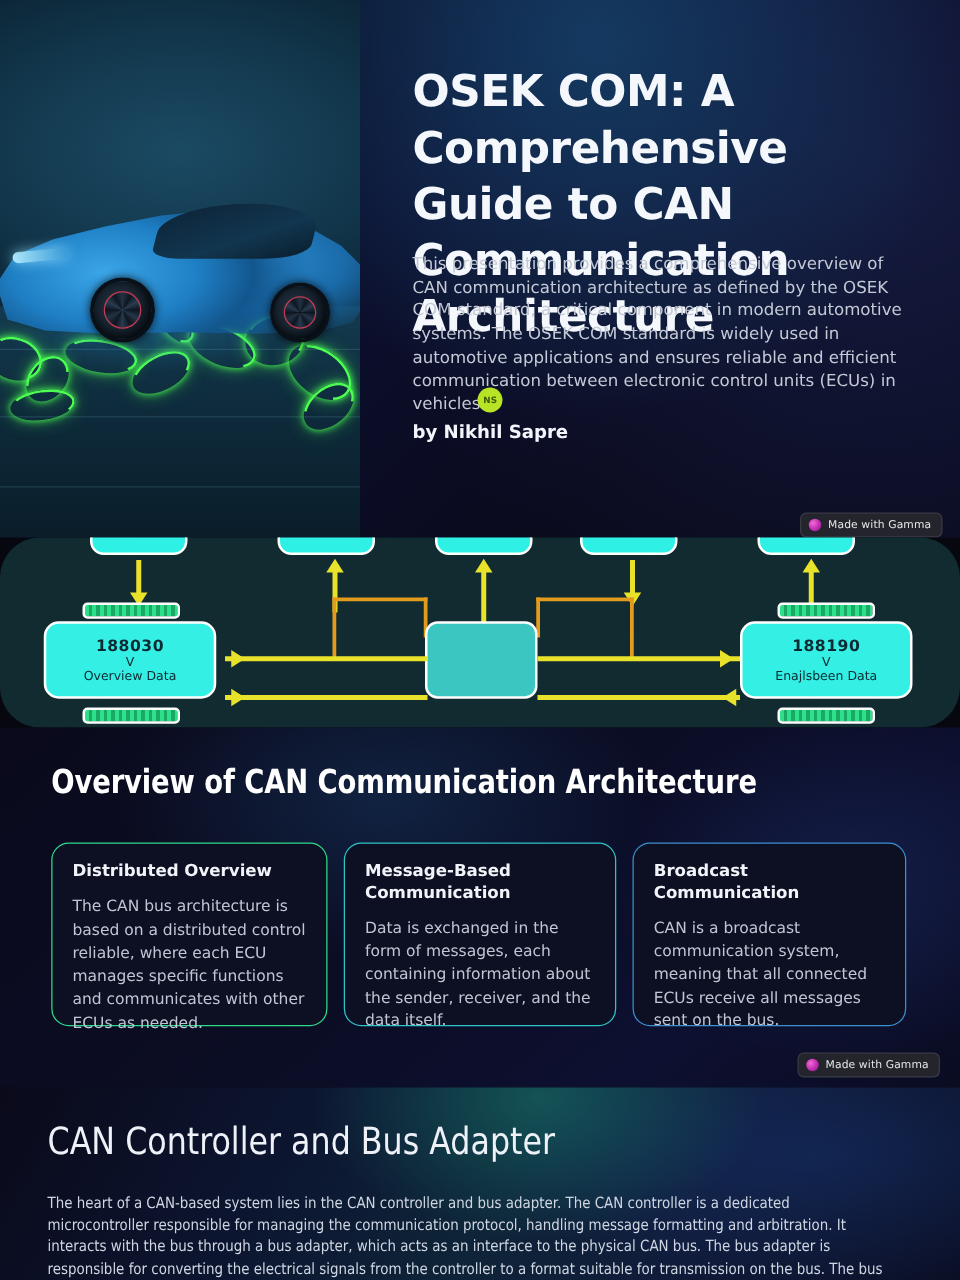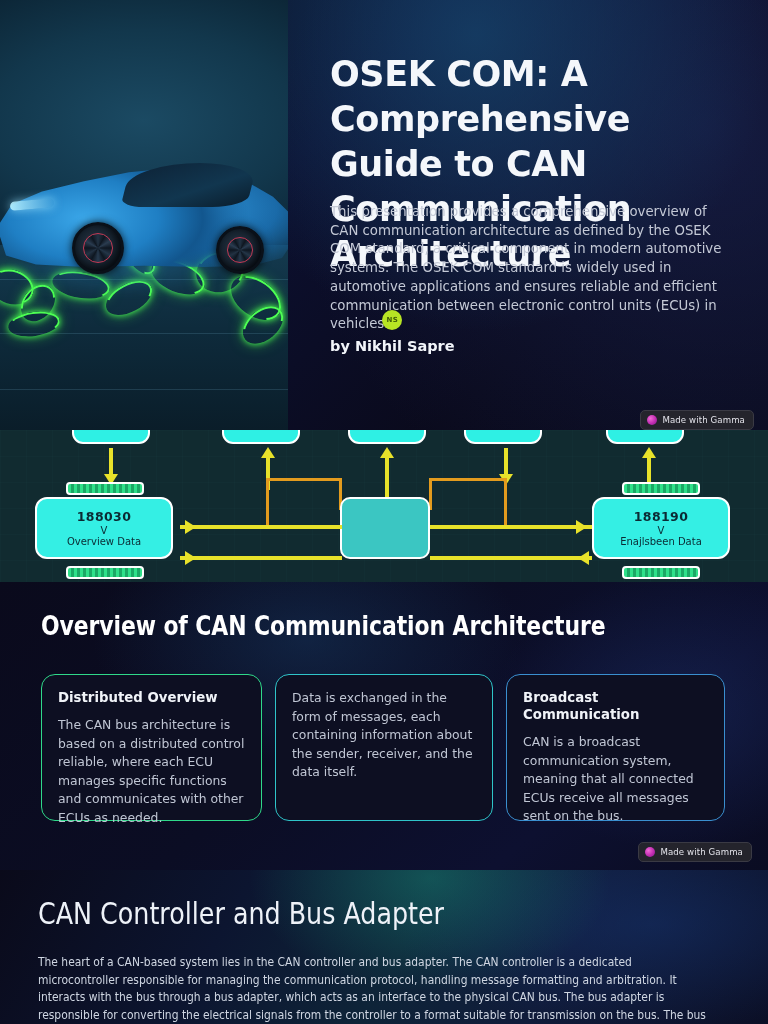--- a/index.html
+++ b/index.html
@@ -151,20 +151,21 @@
   .badge-hero { right: 14px; top: 410px; }
   .badge-overview { right: 16px; top: 842px; }
 
   
   .diagram {
     position: absolute;
     left: 0; top: 430px;
     width: 768px; height: 152px;
     background: #112b30;
     overflow: hidden;
+    border-radius: 32px;
   }
   .dgrid {
     position:absolute; inset:0; opacity:0.25;
     background-image:
       linear-gradient(rgba(90,170,170,0.10) 1px, transparent 1px),
       linear-gradient(90deg, rgba(90,170,170,0.10) 1px, transparent 1px);
     background-size: 26px 26px;
   }
   .node-top {
     position: absolute; top: -16px;
@@ -413,20 +414,21 @@
 
   <section class="overview">
     <h2 class="overview-title">Overview of CAN Communication Architecture</h2>
 
     <div class="cards">
       <div class="card c1">
         <div class="card-title">Distributed Overview</div>
         <div class="card-body">The CAN bus architecture is based on a distributed control reliable, where each ECU manages specific functions and communicates with other ECUs as needed.</div>
       </div>
       <div class="card c2">
+        <div class="card-title">Message-Based Communication</div>
         <div class="card-body">Data is exchanged in the form of messages, each containing information about the sender, receiver, and the data itself.</div>
       </div>
       <div class="card c3">
         <div class="card-title">Broadcast Communication</div>
         <div class="card-body">CAN is a broadcast communication system, meaning that all connected ECUs receive all messages sent on the bus.</div>
       </div>
     </div>
   </section>
 
   <div class="gamma-badge badge-overview">

